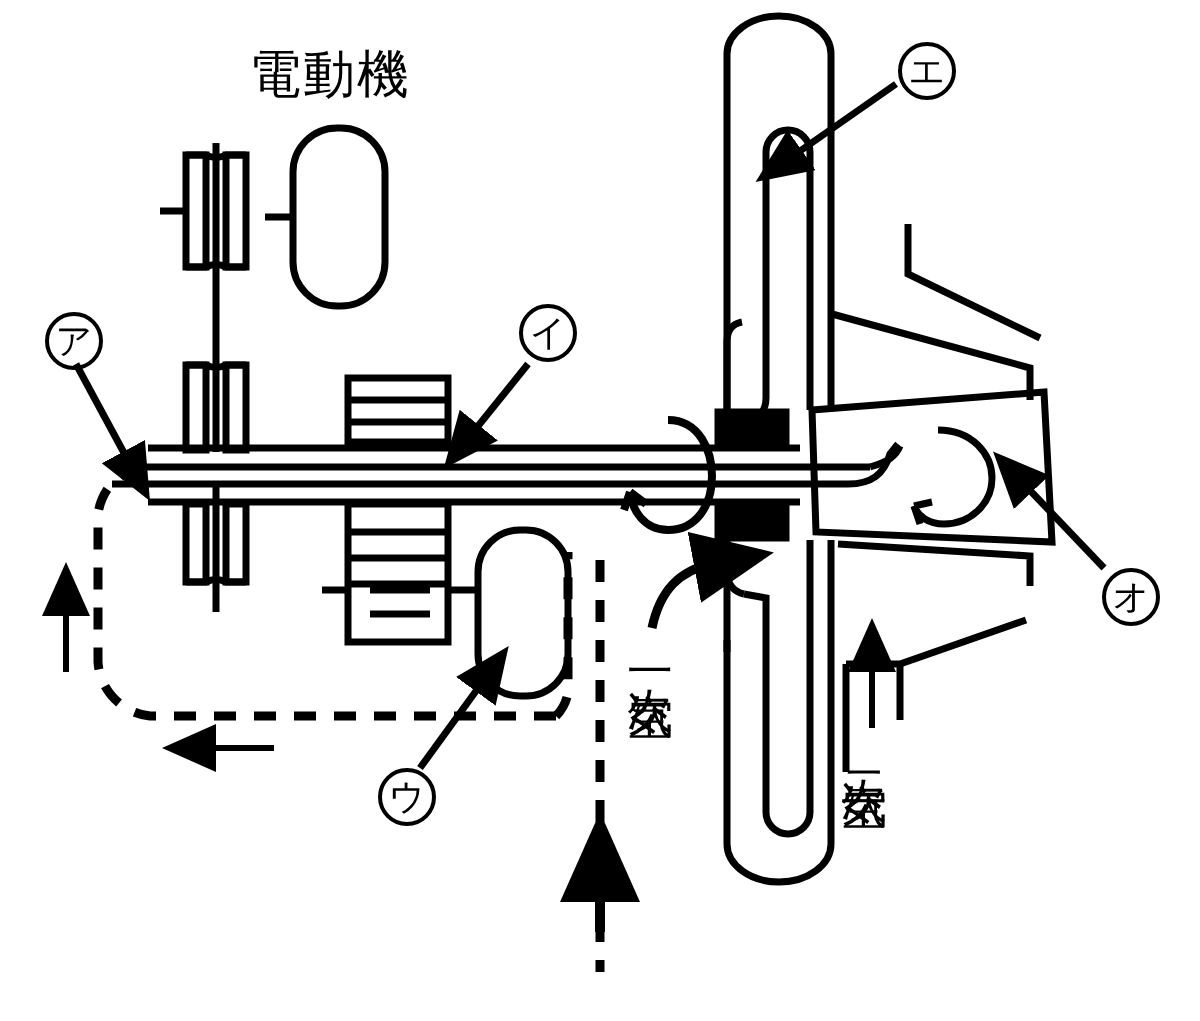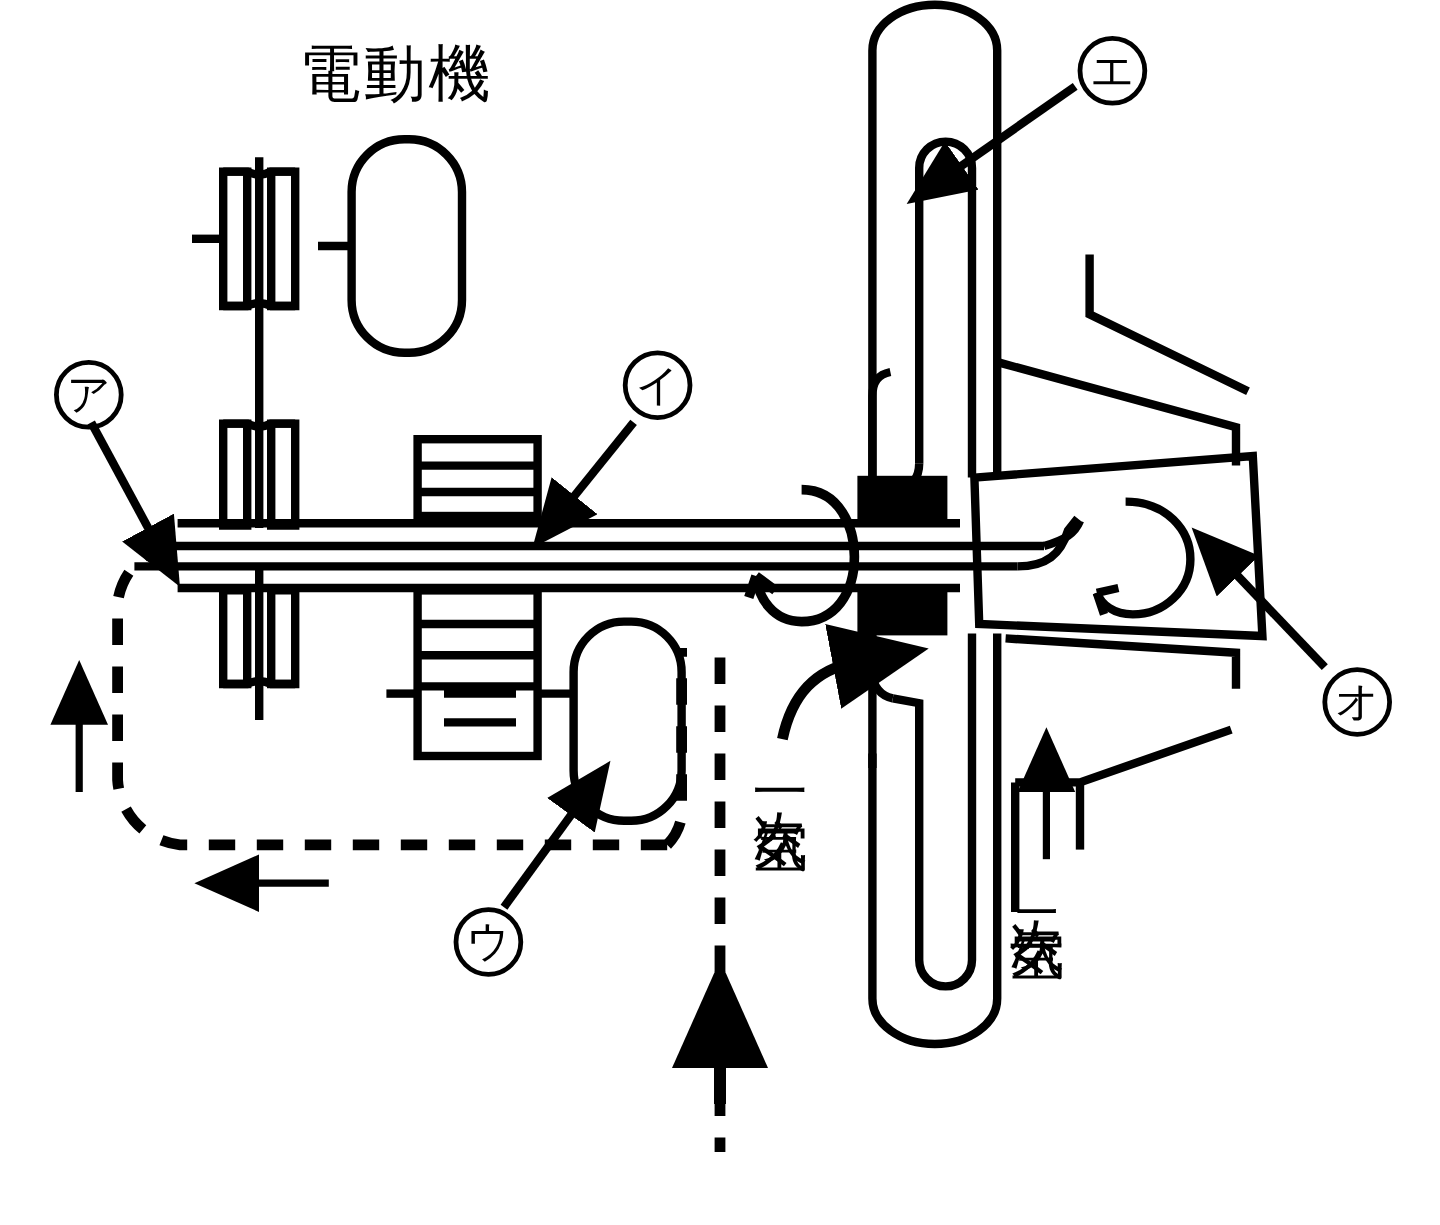--- a/index.html
+++ b/index.html
@@ -1,18 +1,18 @@
 <!DOCTYPE html>
 <html><head>
 <meta charset="utf-8">
 <style>
   html,body{margin:0;padding:0;background:#ffffff;}
   body{width:1200px;height:1021px;overflow:hidden;
        font-family:"Liberation Serif", serif;}
-  #stage{position:relative;width:1200px;height:821px;background:#fff;}
+  #stage{position:relative;width:1200px;height:821px;background:#fff;margin-top:12px;}
   svg#diagram{position:absolute;left:0;top:0;width:1200px;height:1021px;display:block;}
   .lbl{position:absolute;color:#000;line-height:1;}
   .title-jp{font-size:52px;letter-spacing:2px;font-family:"DejaVu Serif", serif;}
   .vert-jp{font-size:46px;writing-mode:vertical-rl;text-orientation:upright;
            letter-spacing:4px;font-family:"DejaVu Serif", serif;}
   .circ{position:absolute;width:58px;height:58px;border:4px solid #000;border-radius:50%;
         display:flex;align-items:center;justify-content:center;
         font-size:36px;font-family:"DejaVu Serif", serif;color:#000;box-sizing:border-box;}
 </style>
 </head>

